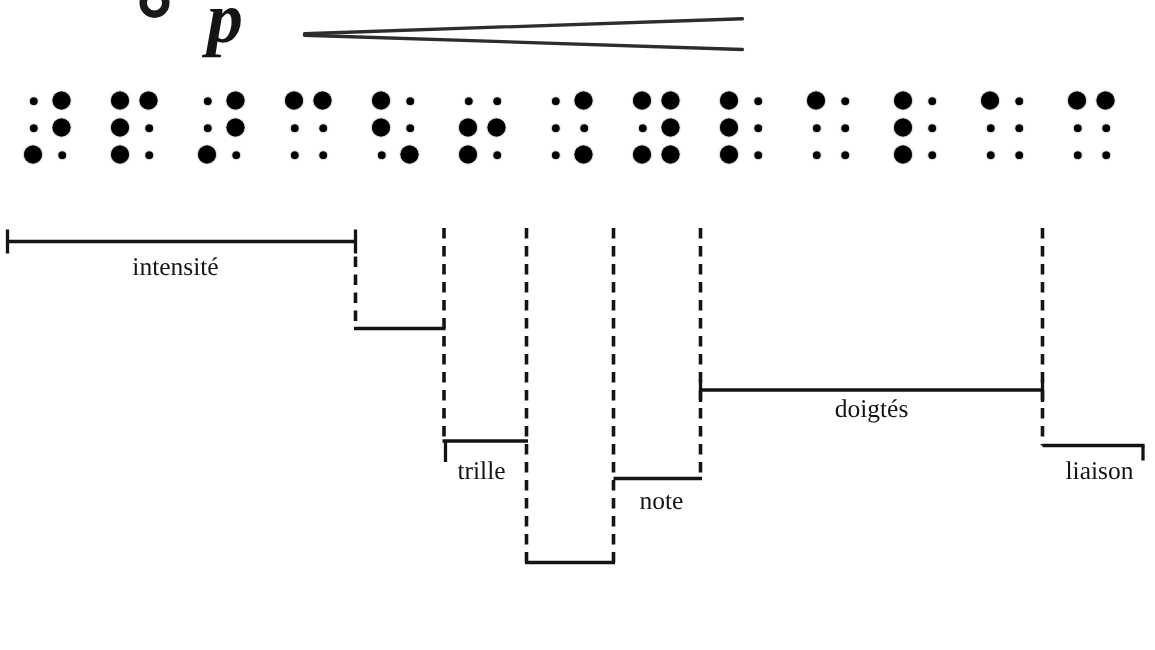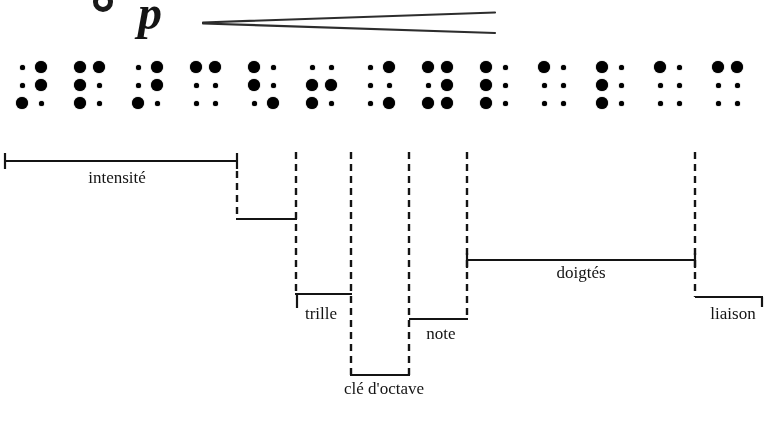--- a/index.html
+++ b/index.html
@@ -191,17 +191,16 @@
         <div class="dot" style="width: 5px; height: 5px; left: 6.5px; top: 24.5px;"></div>
         <div class="dot" style="width: 5px; height: 5px; left: 6.5px; top: 42.5px;"></div>
         <div class="dot" style="width: 12px; height: 12px; left: 22px; top: 3px;"></div>
         <div class="dot" style="width: 5px; height: 5px; left: 25.5px; top: 24.5px;"></div>
         <div class="dot" style="width: 5px; height: 5px; left: 25.5px; top: 42.5px;"></div>
       </div>
     </div>
 
   <div class="lbl" style="left:117px;top:169px;">intensité</div>
   <div class="lbl" style="left:321px;top:305px;">trille</div>
-  <div class="lbl" style="left:384px;top:380px;">clé d'octave</div>
   <div class="lbl" style="left:441px;top:325px;">note</div>
   <div class="lbl" style="left:581px;top:264px;">doigtés</div>
   <div class="lbl" style="left:733px;top:305px;">liaison</div>
 </div>
 
 </body></html>

